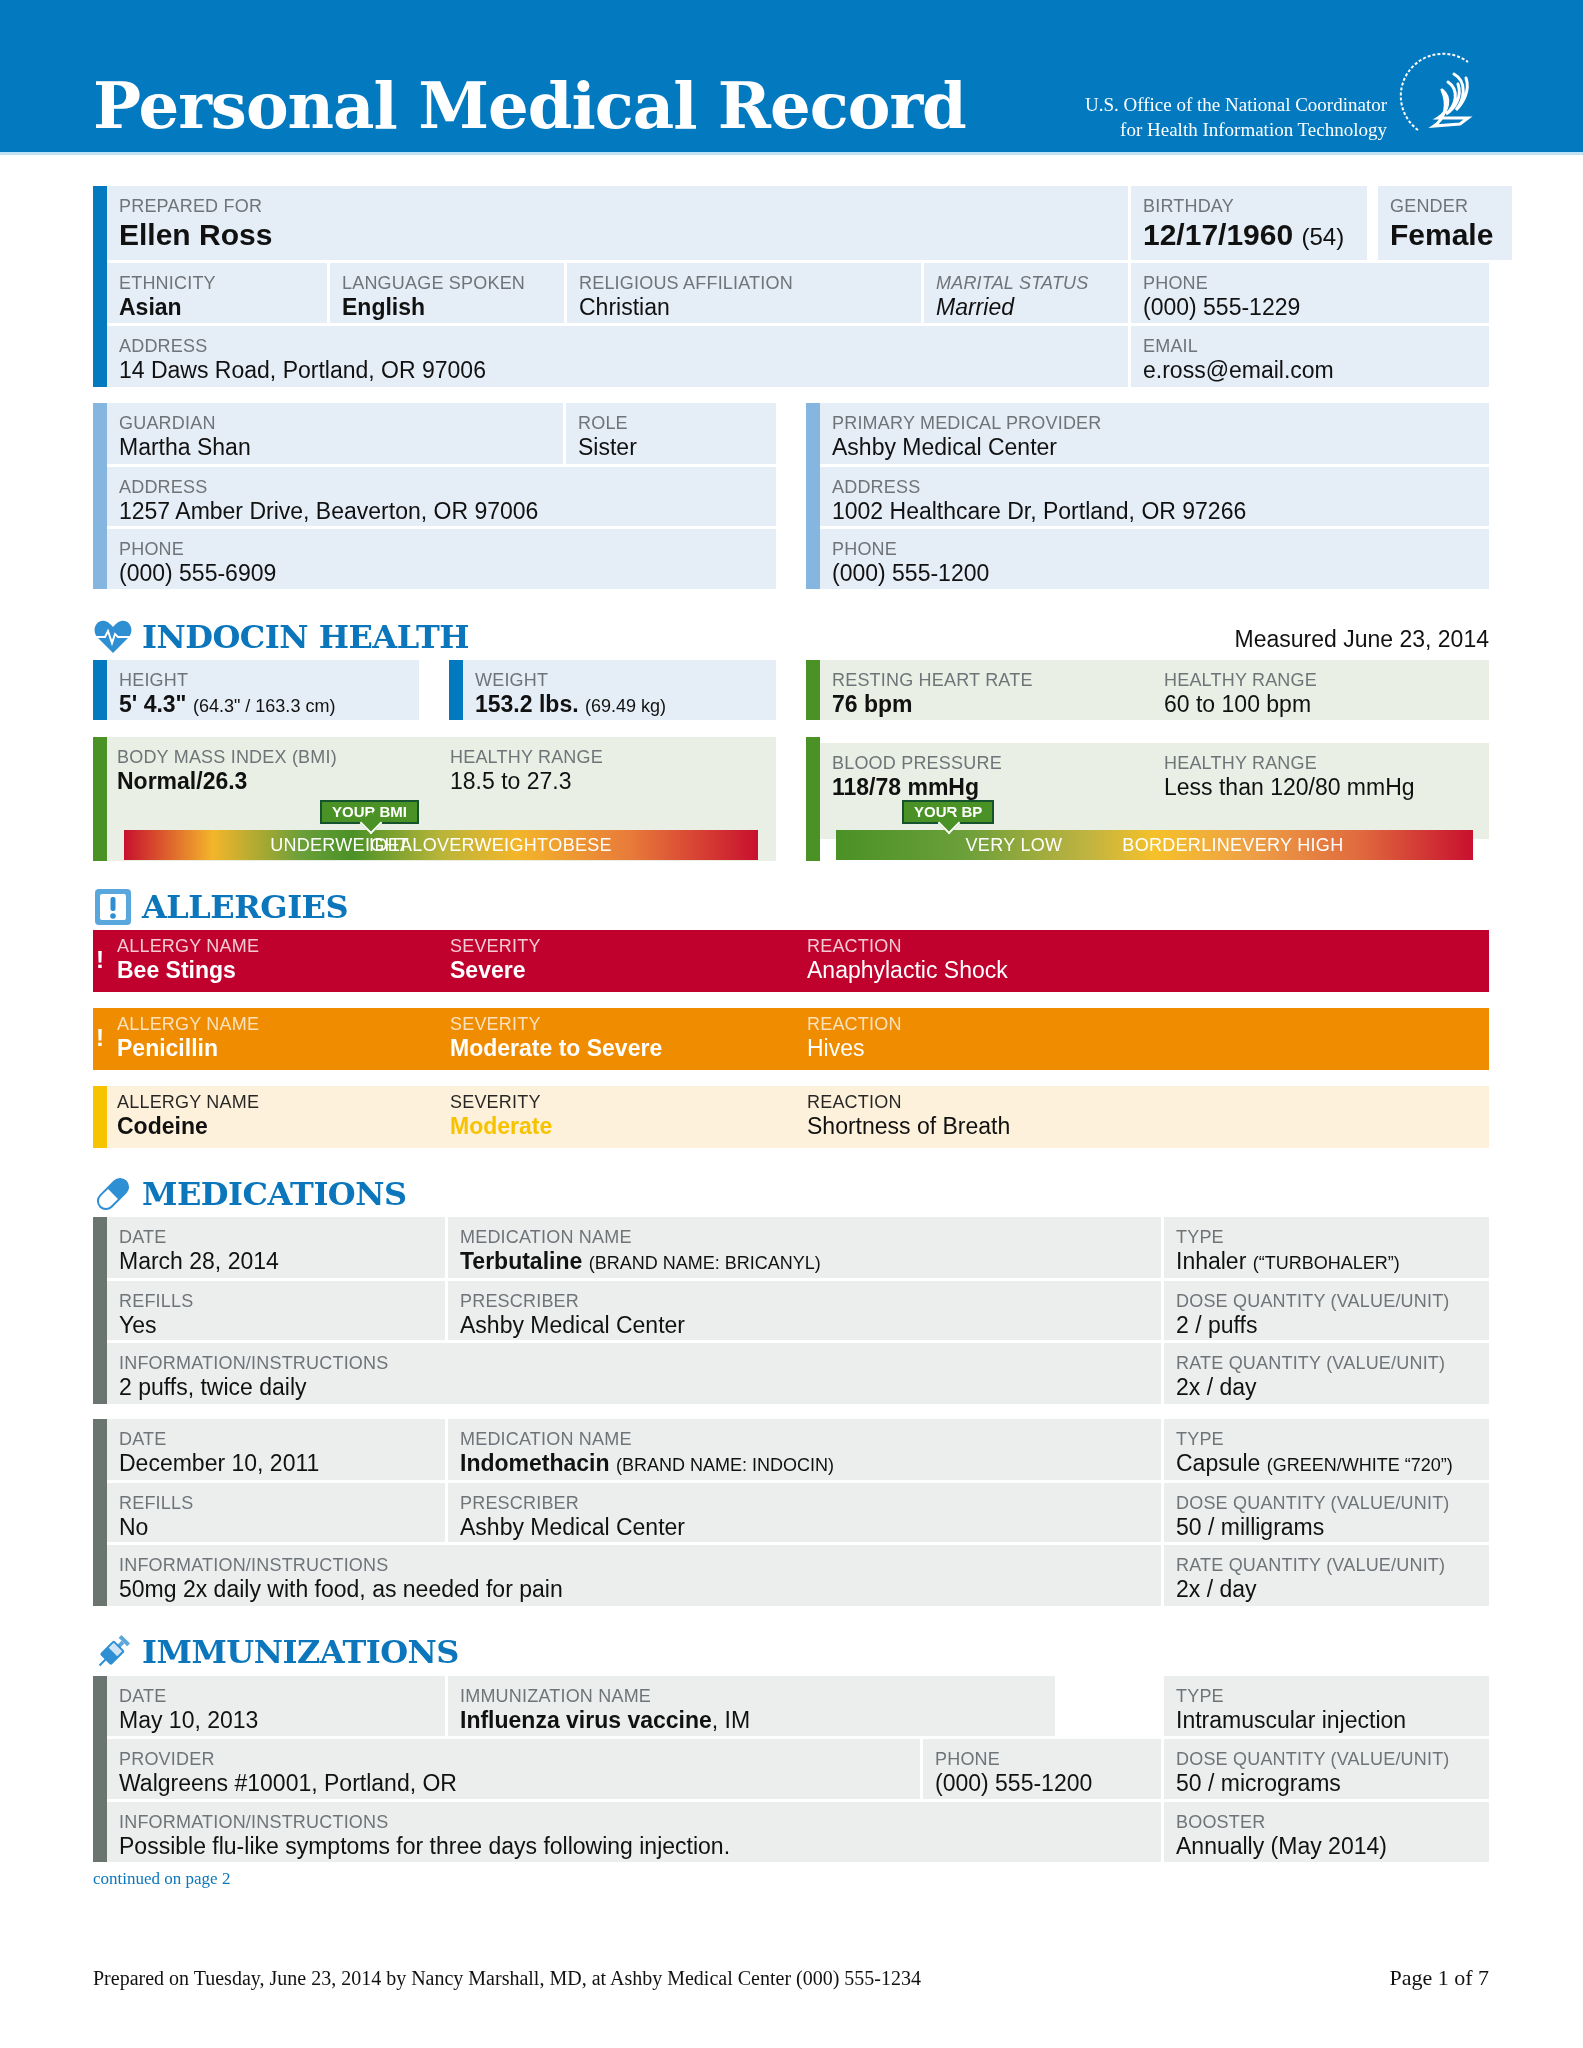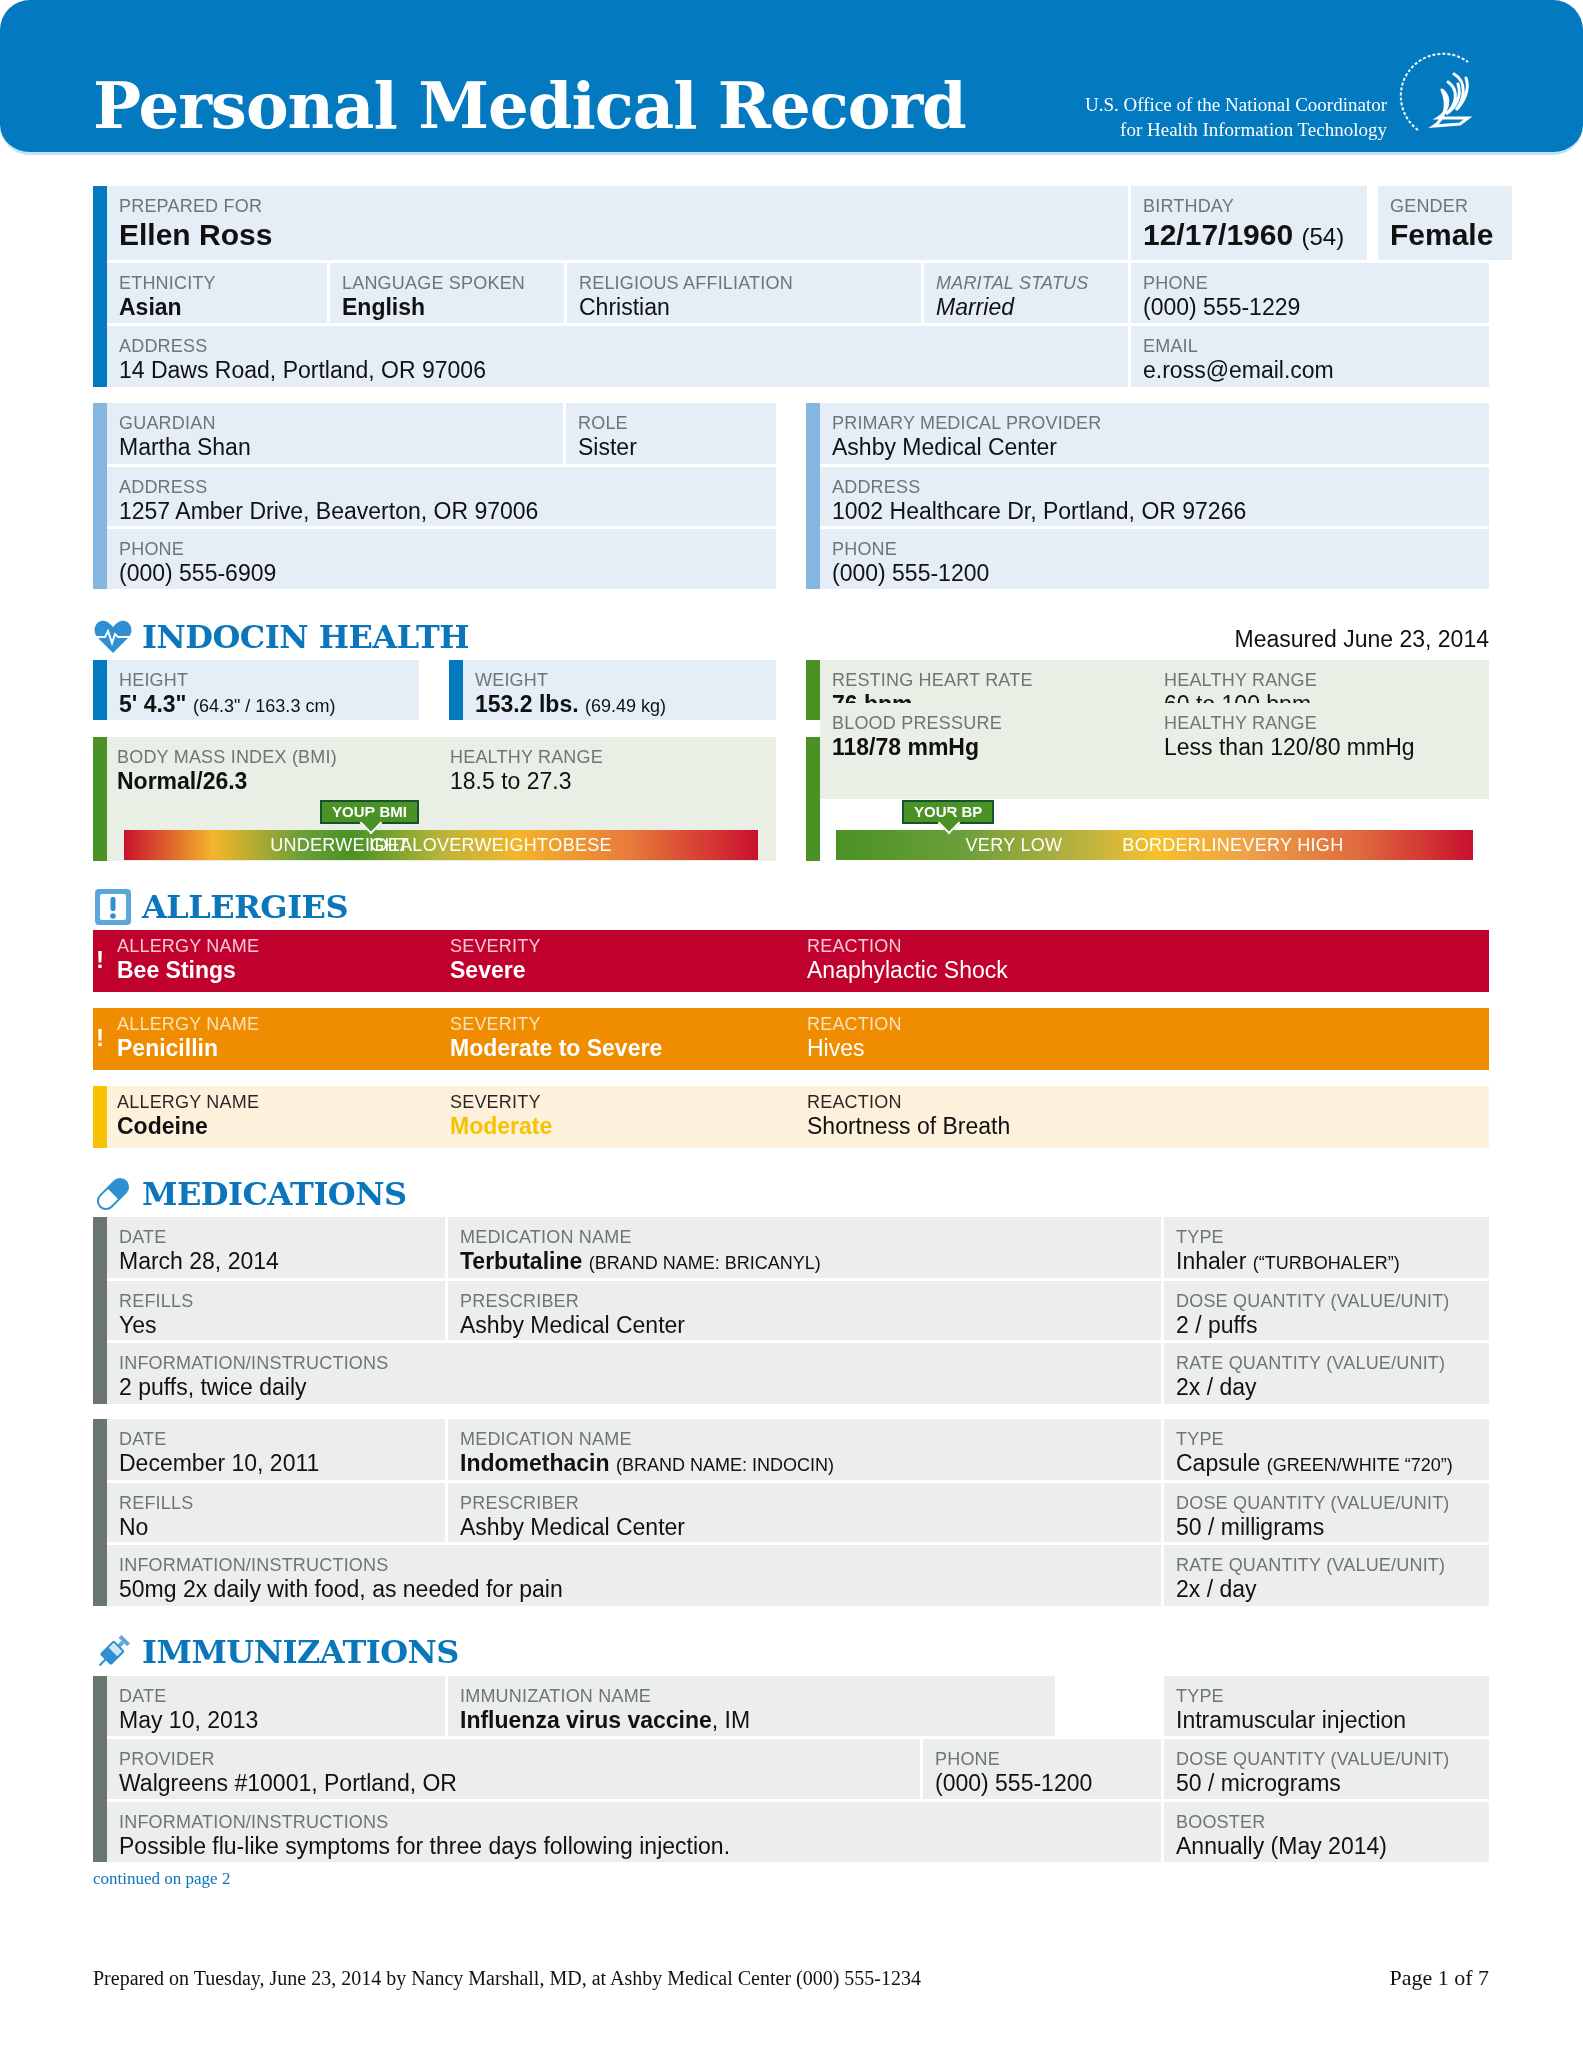--- a/index.html
+++ b/index.html
@@ -1,20 +1,20 @@
 <!DOCTYPE html>
 <html><head>
 <meta charset="utf-8">
 <style>
   * { box-sizing: border-box; margin: 0; padding: 0; }
   html, body { width: 1583px; height: 2048px; background: #ffffff; overflow: hidden; }
   body { position: relative; font-family: "Liberation Sans", sans-serif; color: #111; }
 
   
-  .topbar { position: absolute; left: 0; top: 0; width: 1583px; height: 155px; background: #0379c0; border-bottom: 3px solid #bfe3f5; border-radius: 30px; }
+  .topbar { position: absolute; left: 0; top: 0; width: 1583px; height: 155px; background: #0379c0; border-bottom: 3px solid #bfe3f5; }
   .title { position: absolute; left: 93px; top: 74px; font-family: "DejaVu Serif", serif; font-weight: bold; font-size: 64px; color: #fff; letter-spacing: -1px; line-height: 1; }
   .onc { position: absolute; right: 196px; top: 92px; text-align: right; font-family: "Liberation Serif", serif; color: #fff; font-size: 19px; line-height: 25px; }
   .seal { position: absolute; left: 1398px; top: 52px; width: 94px; height: 94px; }
 
   
   .cell { position: absolute; background: #e5edf6; padding: 10px 0 0 12px; }
   .lbl { font-size: 18px; color: #6f7478; line-height: 20px; text-transform: uppercase; letter-spacing: 0.2px; white-space: nowrap; }
   .val { font-size: 23px; color: #111; line-height: 28px; white-space: nowrap; }
   .val.b { font-weight: bold; }
   .val.big { font-size: 30px; font-weight: bold; line-height: 38px; }
@@ -182,21 +182,21 @@
 </div>
 <div class="gauge" style="left:124px;top:830px;width:634px;background:linear-gradient(90deg,#c8102e 0%,#f3b52a 14%,#6b9f3a 28%,#4a9126 36%,#b8b53a 50%,#f3b52a 62%,#e87a3a 80%,#c8102e 100%);">
   <span>UNDERWEIGHT</span>
   <span style="margin-left:-40px">IDEAL</span>
   <span>OVERWEIGHT</span>
   <span>OBESE</span>
 </div>
 <div class="marker" style="left:320px;top:800px;">YOUR BMI</div>
 
 <div class="accent" style="left:806px;top:737px;height:124px;background:#4a9126;"></div>
-<div class="cell green" style="left:820px;top:703px;width:669px;height:96px;">
+<div class="cell green" style="left:820px;top:743px;width:669px;height:96px;">
   <div style="position:absolute;left:12px;top:10px;">
     <div class="lbl">BLOOD PRESSURE</div>
     <div class="val b">118/78 mmHg</div>
   </div>
   <div style="position:absolute;left:344px;top:10px;">
     <div class="lbl">HEALTHY RANGE</div>
     <div class="val">Less than 120/80 mmHg</div>
   </div>
 </div>
 <div class="gauge" style="left:836px;top:830px;width:637px;background:linear-gradient(90deg,#4a9126 0%,#6b9f3a 20%,#c2b440 40%,#f5c12a 50%,#eea046 65%,#e06b3e 82%,#c8102e 100%);">

